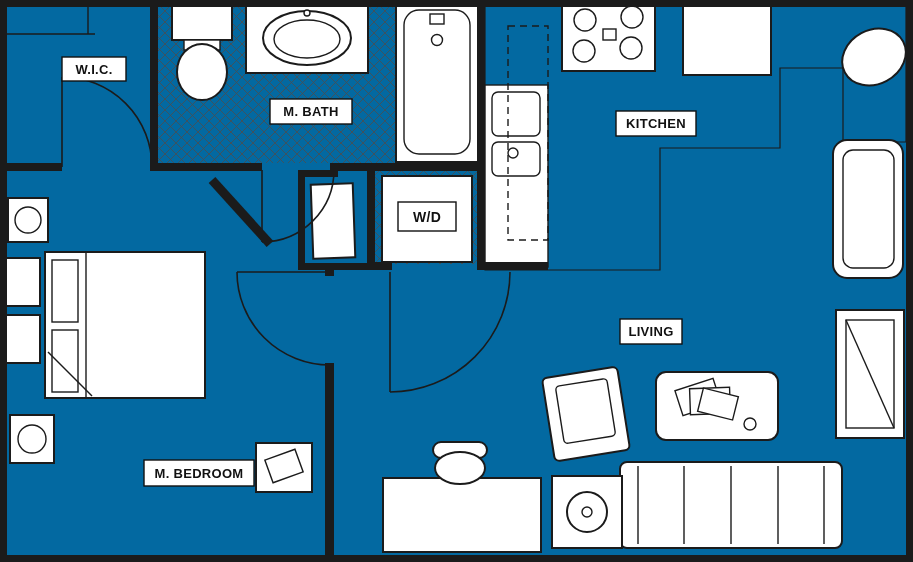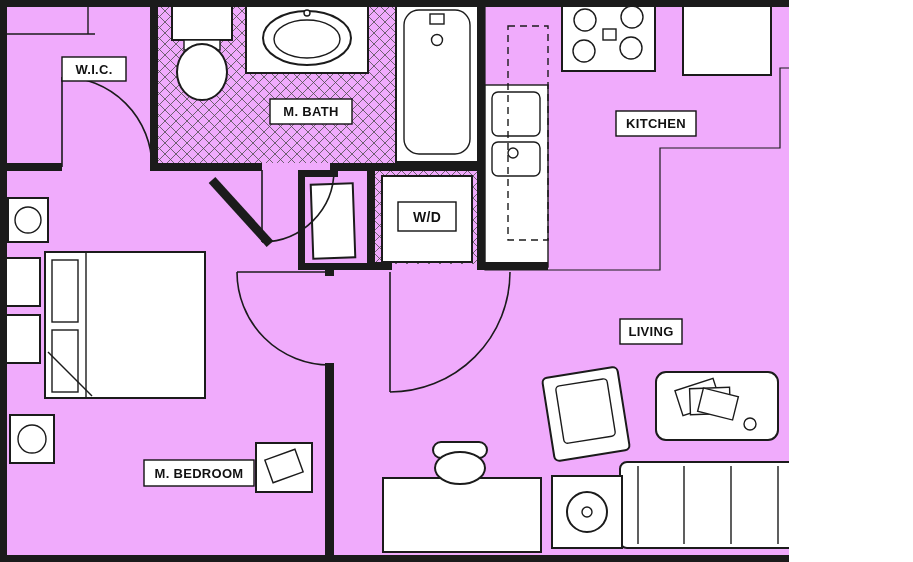--- a/index.html
+++ b/index.html
@@ -1,16 +1,16 @@
 <!DOCTYPE html>
 <html><head>
 <meta charset="utf-8">
 <style>
   html,body{margin:0;padding:0;background:#ffffff;}
-  .stage{width:789px;height:562px;position:relative;background:#f0abfc;overflow:hidden;}
+  .stage{width:913px;height:562px;position:relative;background:#0369a1;overflow:hidden;}
   svg{display:block;}
   .w{fill:#1b1b1b;stroke:none;}
   .fx{fill:#ffffff;stroke:#1b1b1b;stroke-width:2;}
   .fx2{fill:#ffffff;stroke:#1b1b1b;stroke-width:1.4;}
   .ln{fill:none;stroke:#1b1b1b;stroke-width:1.4;}
   .arc{fill:none;stroke:#1b1b1b;stroke-width:1.6;}
   .dash{fill:none;stroke:#1b1b1b;stroke-width:1.4;stroke-dasharray:7 5;}
   .hatch-edge{fill:none;stroke:#1b1b1b;stroke-width:1.2;}
   .lbl-box{fill:#ffffff;stroke:#111111;stroke-width:1.4;}
   text.lbl{font-family:"Liberation Sans",sans-serif;font-weight:700;font-size:13px;

